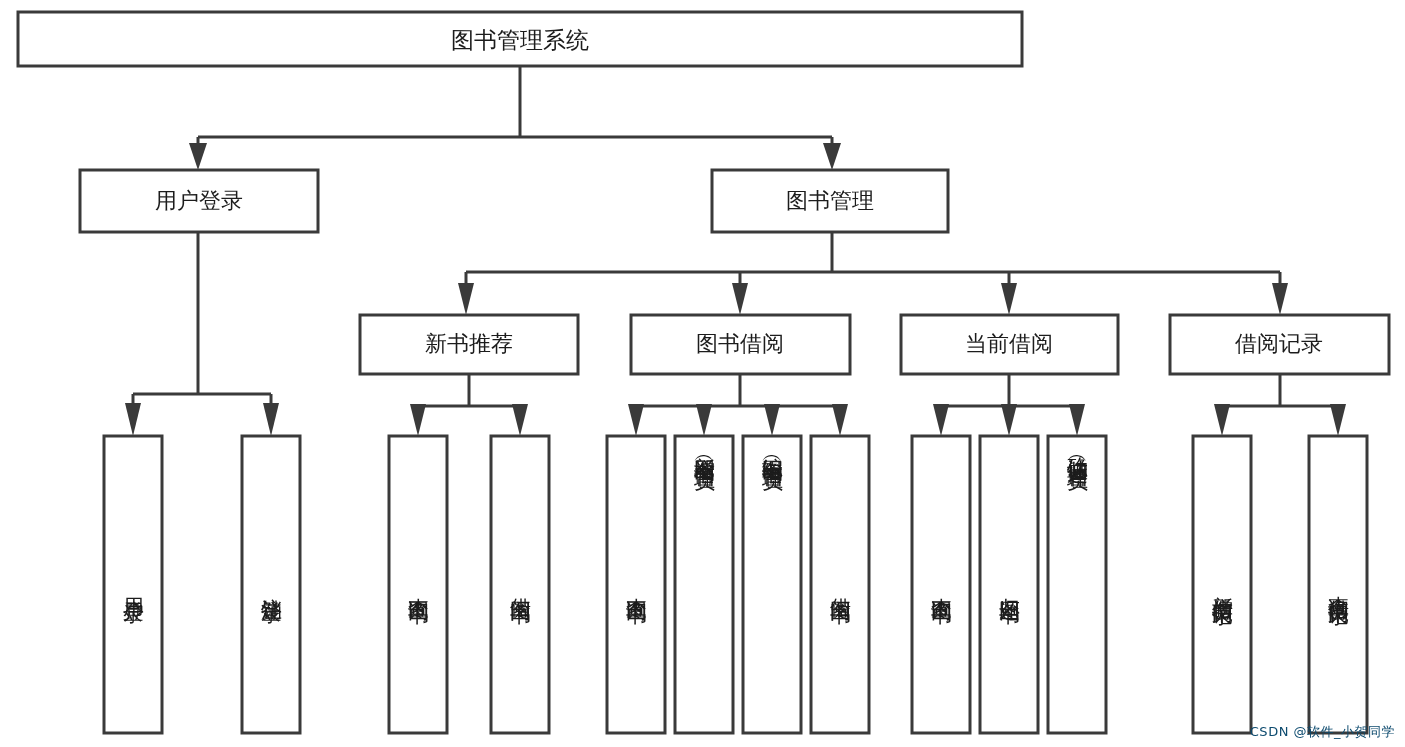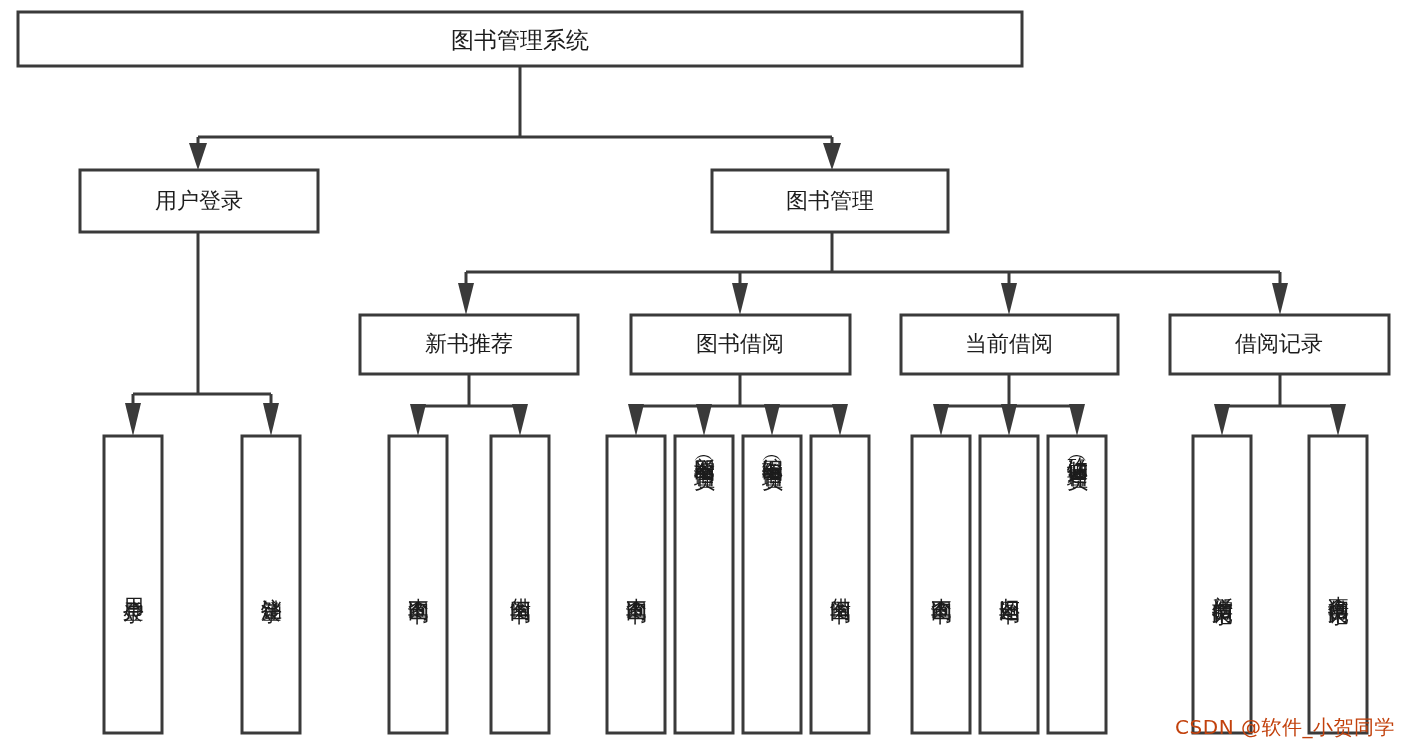--- a/index.html
+++ b/index.html
@@ -69,22 +69,22 @@
     display: flex;
     align-items: center;
     justify-content: center;
     pointer-events: none;
   }
   .watermark {
     position: absolute;
     right: 10px;
     bottom: 6px;
     font-family: "DejaVu Sans", "Liberation Sans", sans-serif;
-    font-size: 20px;
-    color: #c2410c;
+    font-size: 13px;
+    color: #0c4a6e;
     letter-spacing: 0.5px;
     white-space: nowrap;
   }
 </style>
 </head>
 <body>
 
 <div id="diagram-root">
 
   <svg id="tree-svg" viewBox="0 0 1405 747">

